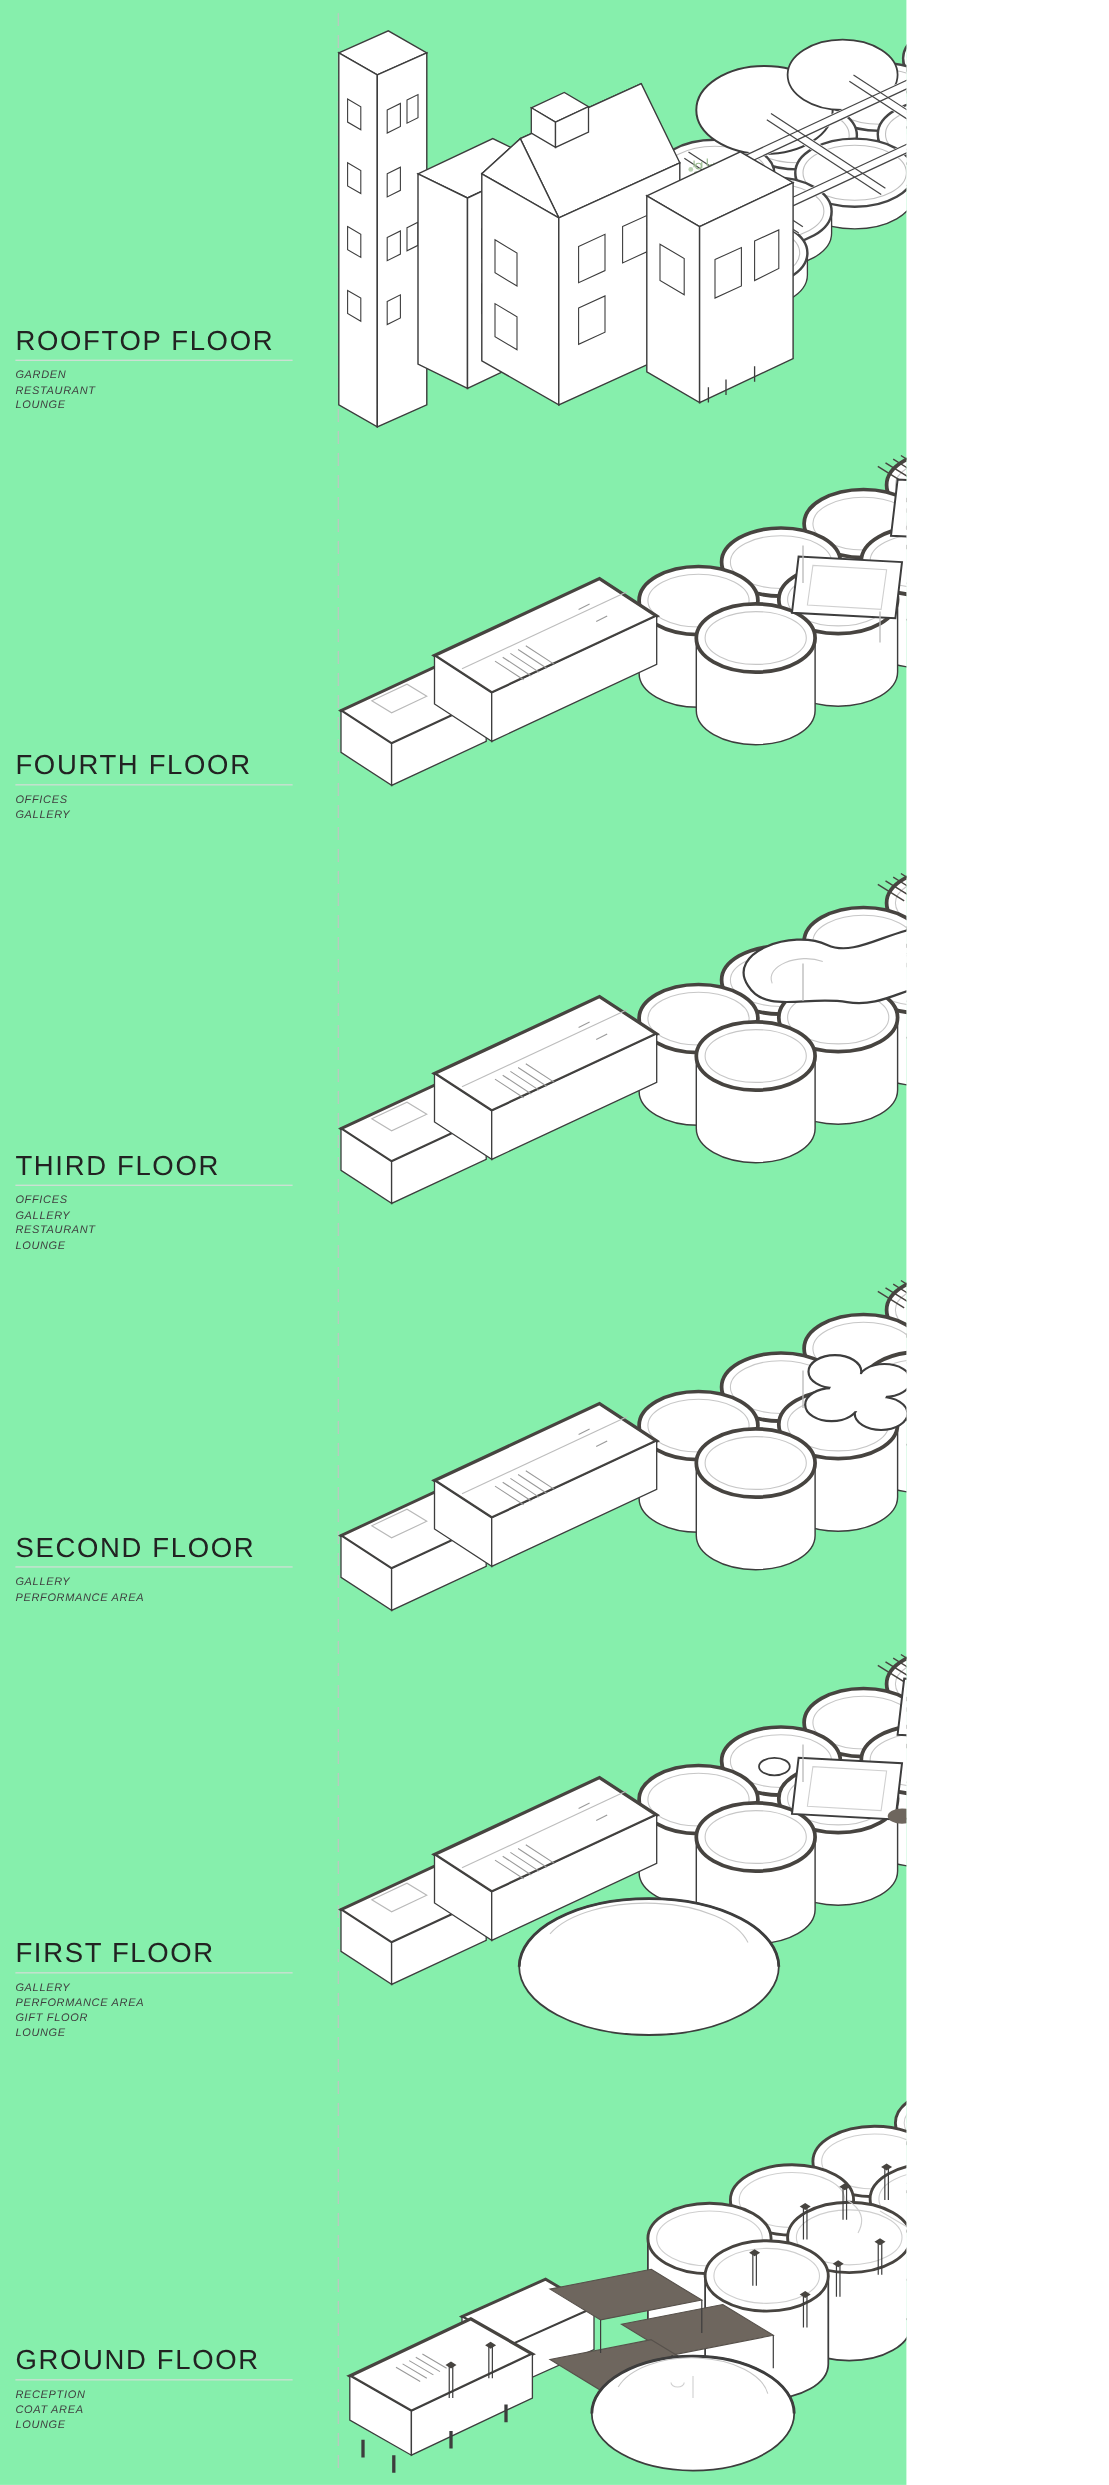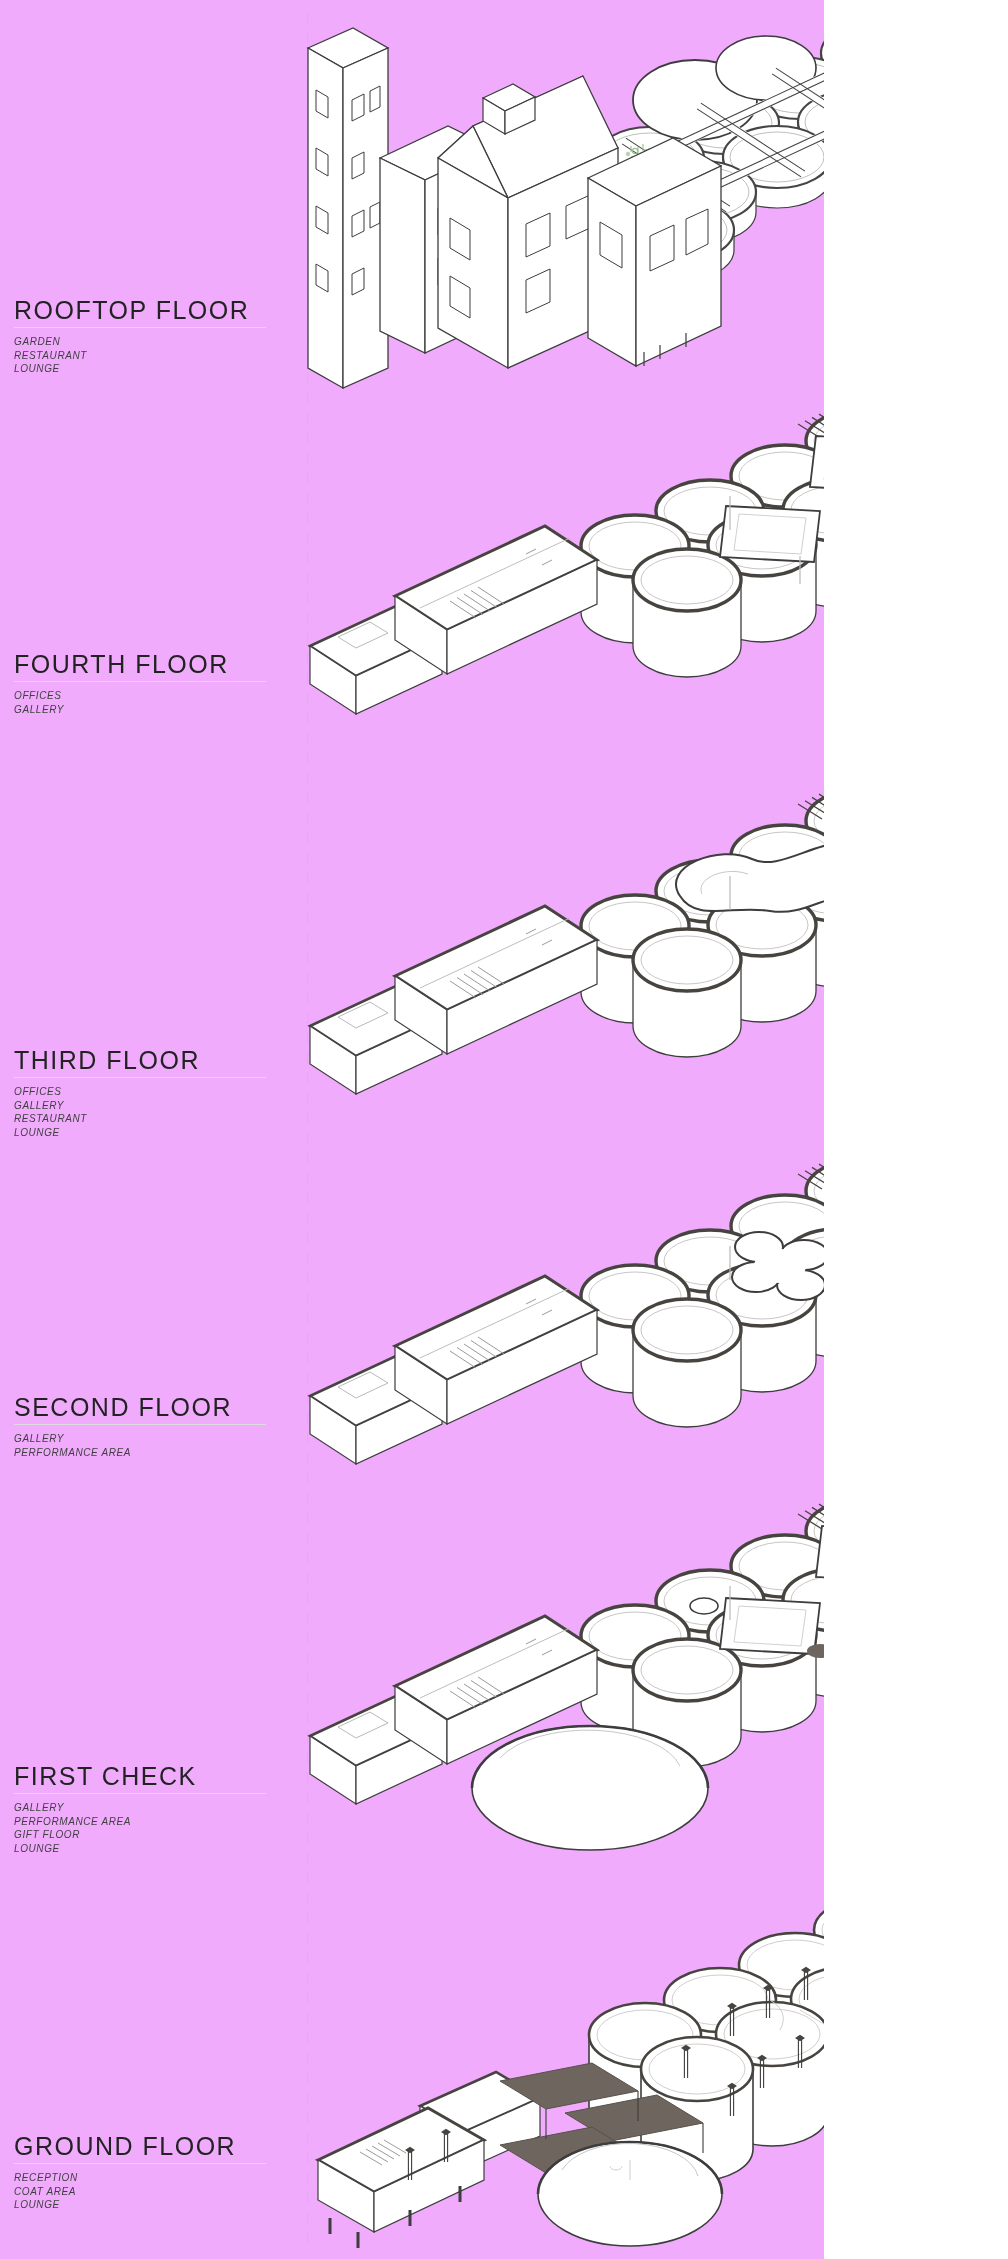--- a/index.html
+++ b/index.html
@@ -1,16 +1,16 @@
 <!DOCTYPE html>
 <html><head>
 <meta charset="utf-8">
 <style>
   html,body{margin:0;padding:0;background:#fff;}
-  #page{position:relative;width:824px;height:2259px;background:#f0abfc;overflow:hidden;
+  #page{position:relative;width:824px;height:2259px;background:#86efac;overflow:hidden;
         font-family:"Liberation Sans",sans-serif;}
   .dash{position:absolute;top:12px;height:2236px;width:1px;
         background-image:repeating-linear-gradient(to bottom,#c3c3c3 0 12px,transparent 12px 20px);}
   .floor-label{position:absolute;left:14px;width:258px;}
   .floor-label h2{margin:0;font-size:25px;line-height:25px;font-weight:400;color:#222;
                   letter-spacing:1.5px;white-space:nowrap;}
   .rule{width:252px;height:1px;background:#dcdcdc;margin-top:4px;}
   .floor-items{list-style:none;margin:7px 0 0 0;padding:0;}
   .floor-items li{font-size:10px;line-height:13.5px;letter-spacing:.6px;color:#3f3f3f;font-style:italic;}
   .drawing{position:absolute;}
@@ -183,21 +183,21 @@
       <polygon points="348,198 433,158 433,318 348,358" fill="#fff" stroke="#3d3d3d" stroke-width="1.3"></polygon>
       <g fill="none" stroke="#3d3d3d" stroke-width="1">
         <polygon points="312,214 334,227 334,260 312,247"></polygon>
           <polygon points="362,228 386,217 386,252 362,263"></polygon>
         <polygon points="398,211 420,201 420,236 398,247"></polygon>
       </g>
       <path d="M356,358 l0,-14 M372,351 l0,-14 M398,339 l0,-14" stroke="#3d3d3d" stroke-width="1.2"></path>
     </g>
   </svg>
 
-  <div class="floor-label" style="top:652px">
+  <div class="floor-label" style="top:684px">
     <h2>FOURTH FLOOR</h2>
     <div class="rule"></div>
     <ul class="floor-items">
       <li>OFFICES</li>
       <li>GALLERY</li>
     </ul>
   </div>
 
   <svg class="drawing" style="left:300px;top:372px" width="690" height="390" viewBox="0 0 690 390">
     <g transform="translate(0,-26)">
@@ -275,21 +275,21 @@
           <ellipse cx="459" cy="151" rx="24" ry="15"></ellipse>
       </g>
       <ellipse cx="480" cy="170" rx="26" ry="17" fill="#fff" stroke="none"></ellipse>
       <ellipse cx="566" cy="120" rx="30" ry="18" fill="#fff" stroke="#3d3d3d" stroke-width="1.8"></ellipse>
       <path d="M560,150 l0,30 M430,150 l0,34" stroke="#b9b9b9" stroke-width="1.2"></path>
       <use href="#bar"></use>
     </g>
   </svg>
 
   <div class="floor-label" style="top:1764px">
-    <h2>FIRST CHECK</h2>
+    <h2>FIRST FLOOR</h2>
     <div class="rule"></div>
     <ul class="floor-items">
       <li>GALLERY</li>
       <li>PERFORMANCE AREA</li>
       <li>GIFT FLOOR</li>
       <li>LOUNGE</li>
     </ul>
   </div>
 
   <svg class="drawing" style="left:300px;top:1462px" width="690" height="408" viewBox="0 0 690 408">

